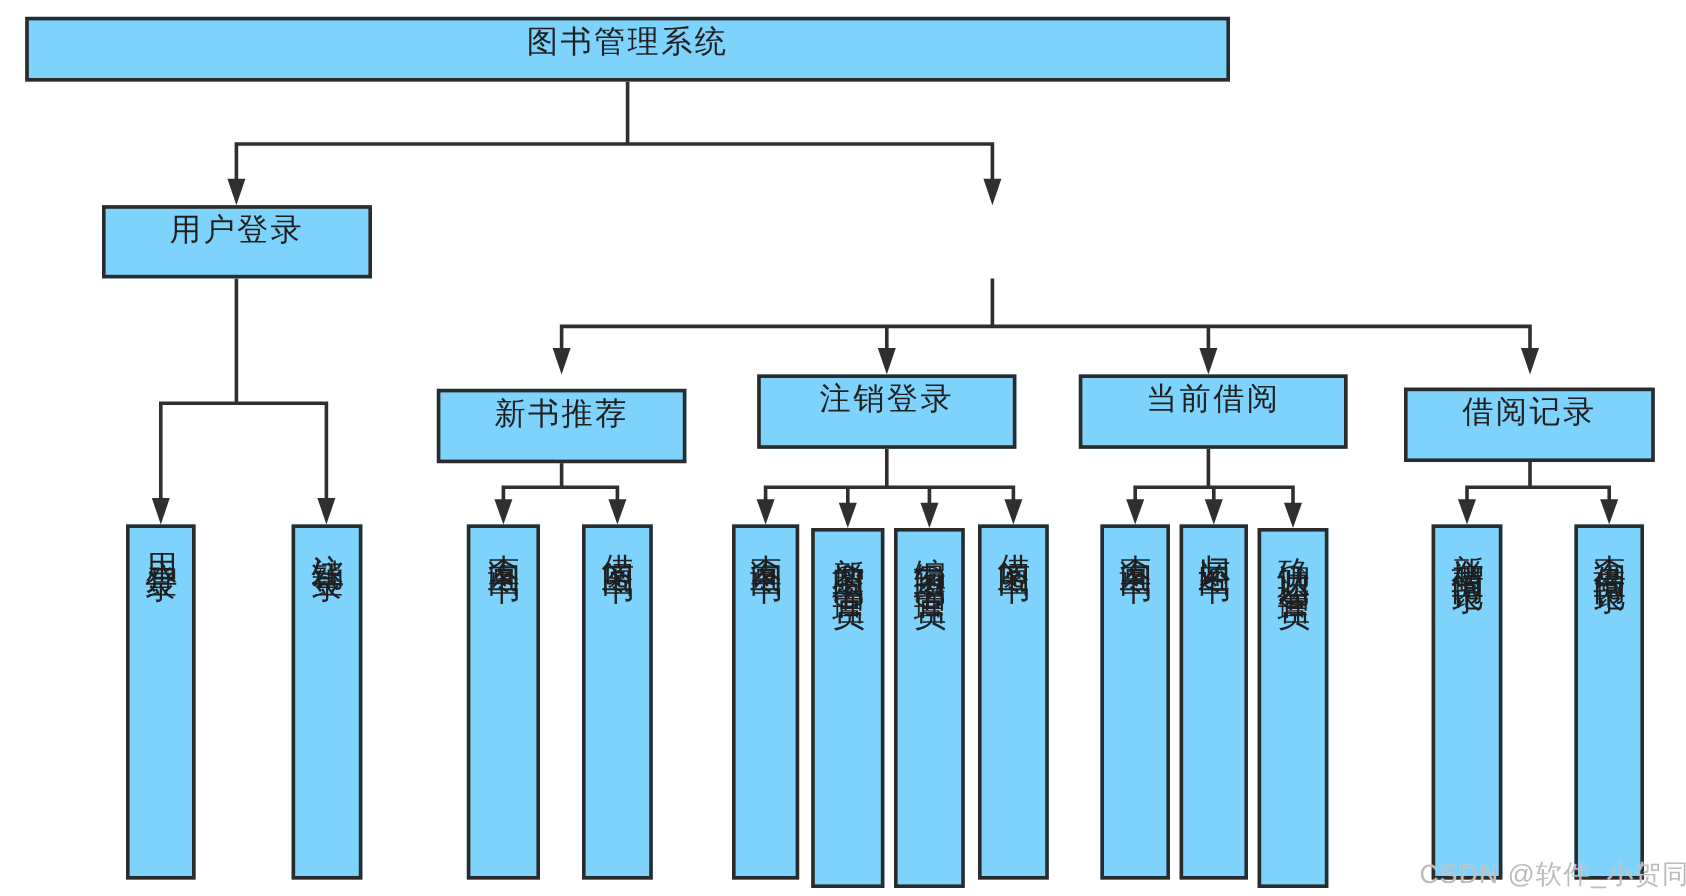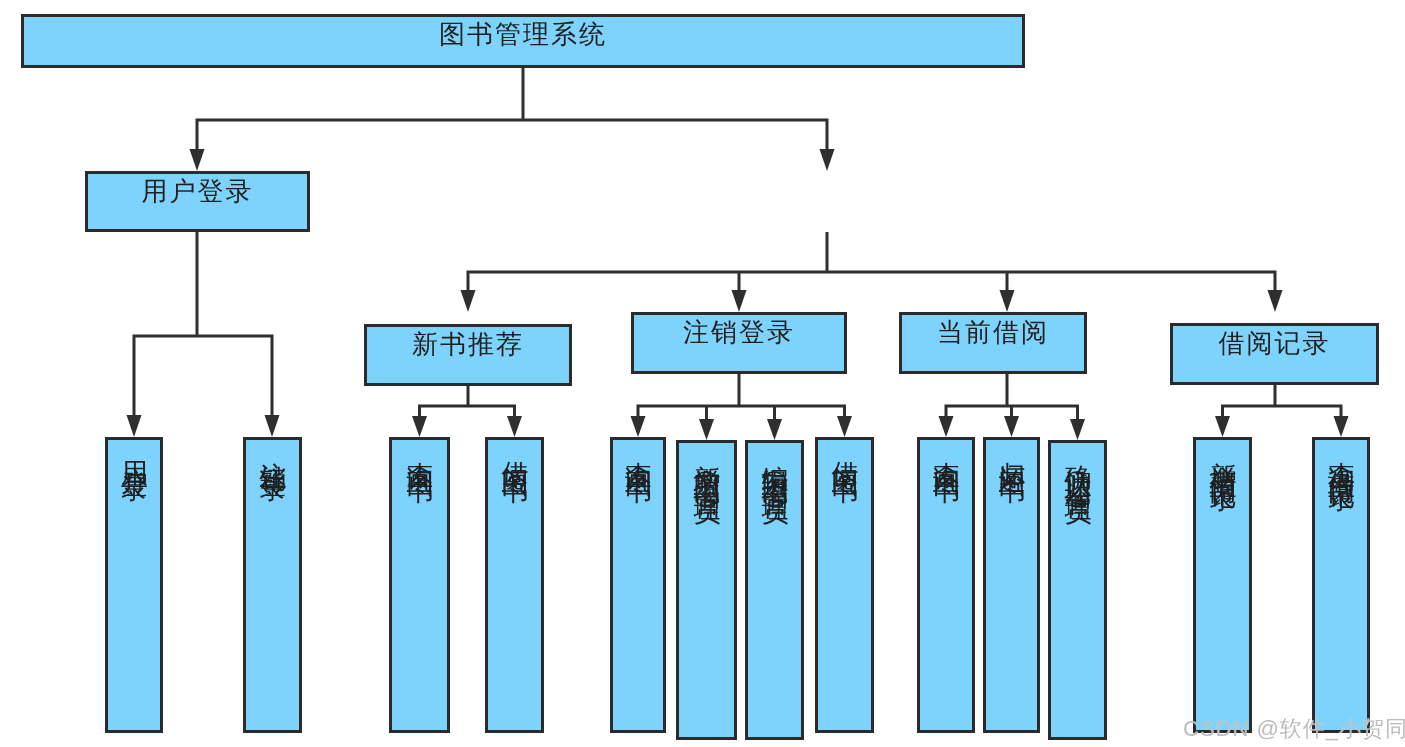--- a/index.html
+++ b/index.html
@@ -88,21 +88,21 @@
   <div class="node h" style="left:85px;top:171px;width:225px;height:61px">
     <span class="lbl">用户登录</span>
   </div>
 
   <div class="node h" style="left:364px;top:324px;width:208px;height:62px">
     <span class="lbl">新书推荐</span>
   </div>
   <div class="node h" style="left:631px;top:312px;width:216px;height:62px">
     <span class="lbl">注销登录</span>
   </div>
-  <div class="node h" style="left:899px;top:312px;width:188px;height:62px">
+  <div class="node h" style="left:899px;top:312px;width:224px;height:62px">
     <span class="lbl">当前借阅</span>
   </div>
   <div class="node h" style="left:1170px;top:323px;width:209px;height:62px">
     <span class="lbl">借阅记录</span>
   </div>
 
   <div class="node v" style="left:105px;top:437px;width:58px;height:296px">
     <span class="lbl">用户登录</span>
   </div>
   <div class="node v" style="left:243px;top:437px;width:59px;height:296px">

